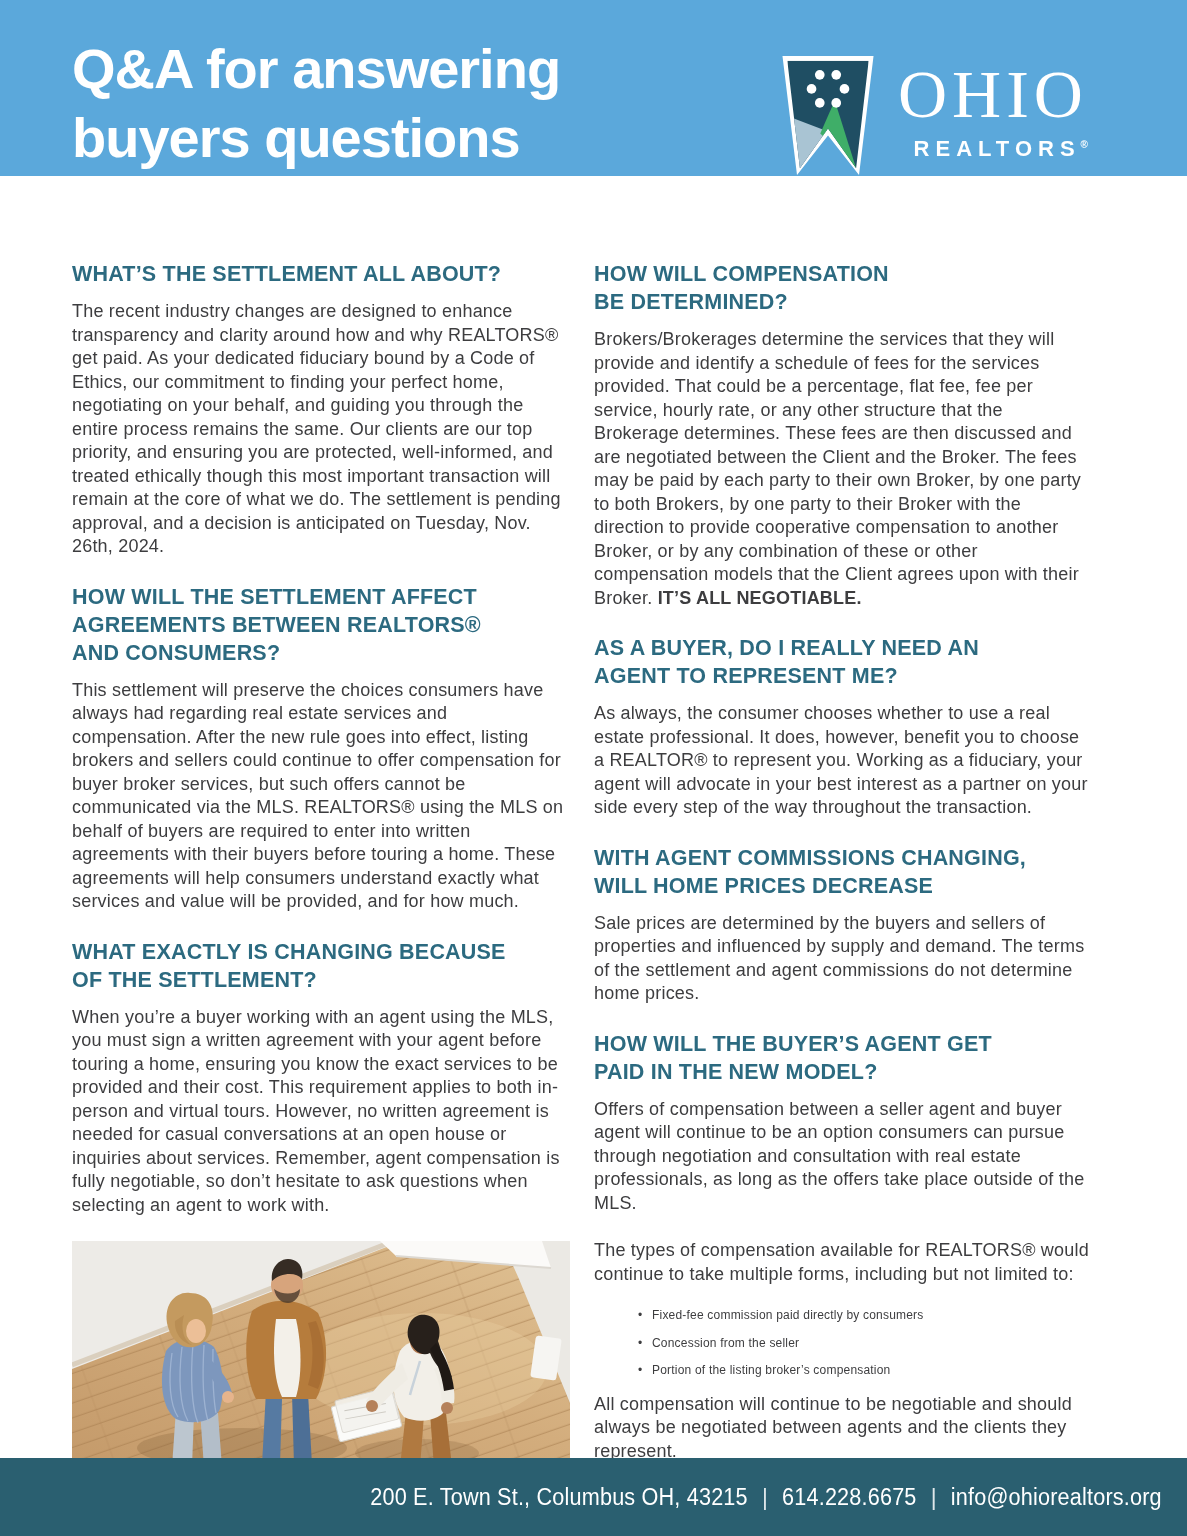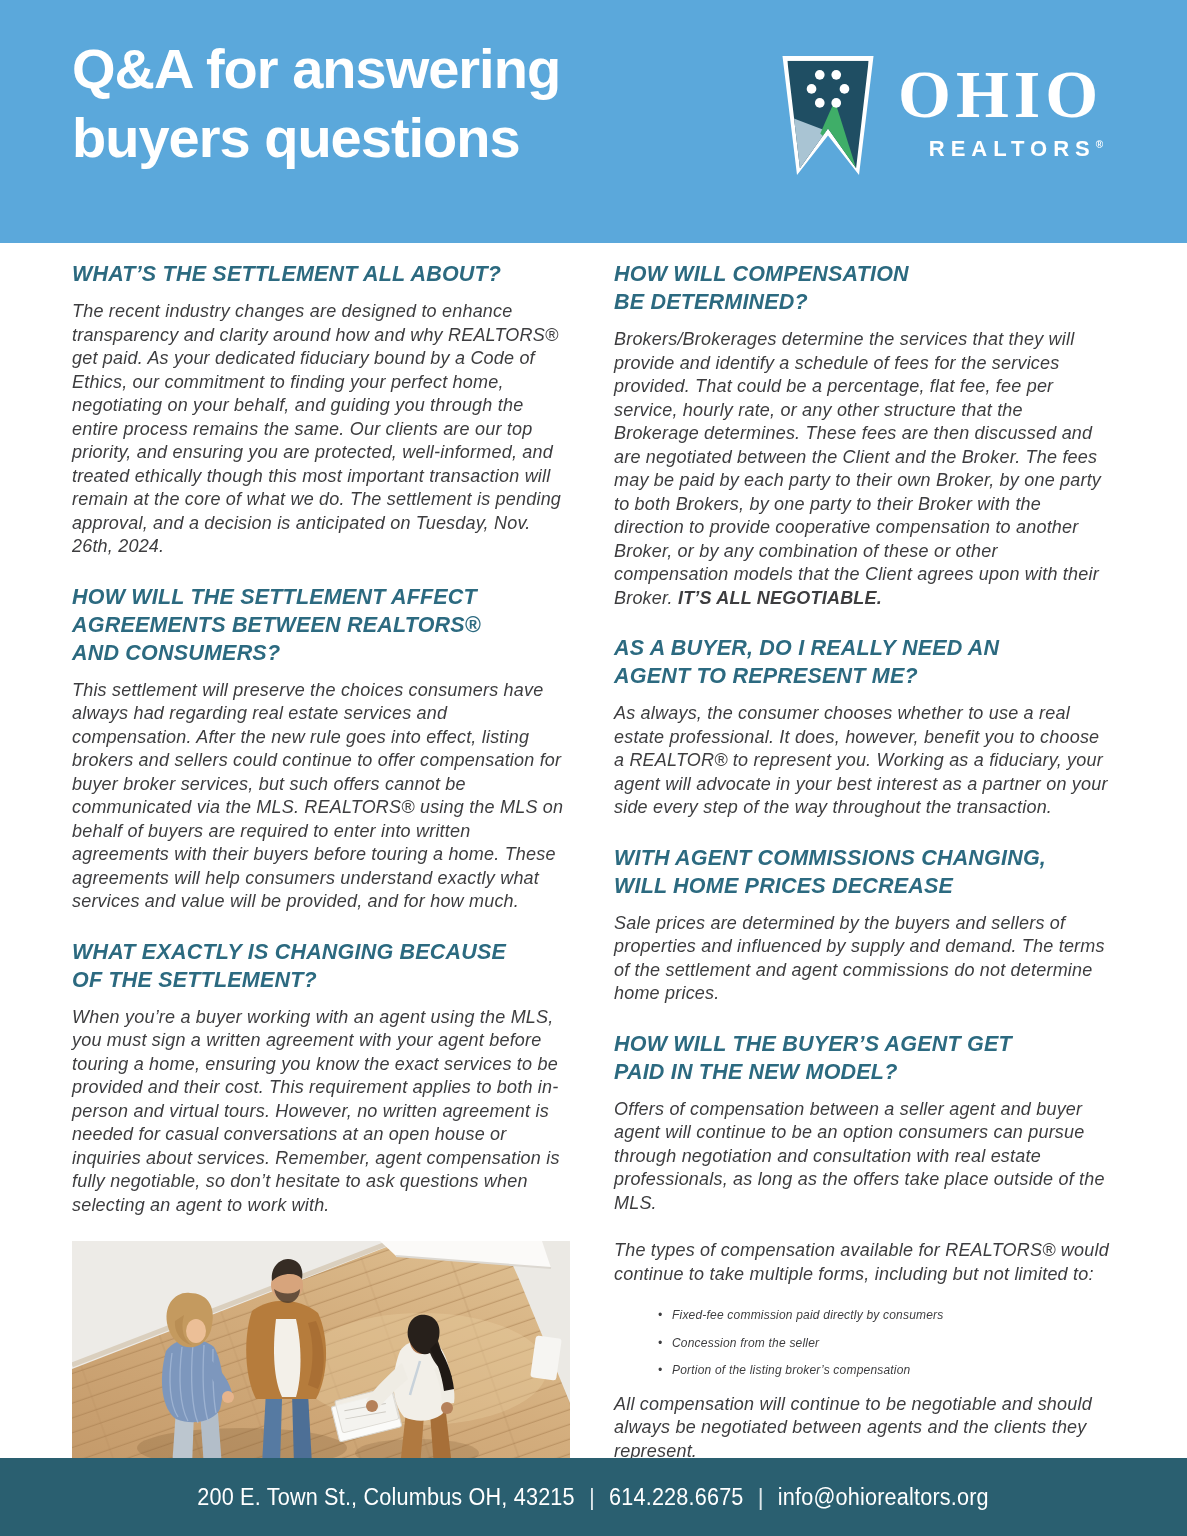--- a/index.html
+++ b/index.html
@@ -3,44 +3,44 @@
 <meta charset="utf-8">
 <style>
   * { margin:0; padding:0; box-sizing:border-box; }
   html,body { background:#ffffff; }
   .page {
     position:relative; width:1187px; height:1536px; background:#ffffff;
     font-family:"Liberation Sans", sans-serif; overflow:hidden;
   }
 
   
-  .banner { position:relative; width:100%; height:243px; background:#5BA8DB; }
+  .banner { position:relative; width:100%; height:176px; background:#5BA8DB; }
   .banner h1 {
     position:absolute; left:72px; top:34px; color:#ffffff;
     font-size:56px; line-height:69px; font-weight:bold; letter-spacing:-1px;
   }
   .title-line { display:block; white-space:nowrap; }
 
   .logo { position:absolute; left:776px; top:54px; display:flex; align-items:flex-start; }
   .pennant { width:104px; height:124px; display:block; }
   .logo-text { margin-left:18px; padding-top:8px; }
   .logo-ohio {
     font-family:"Liberation Serif", serif; color:#ffffff;
-    font-size:68px; line-height:64px; letter-spacing:5px; font-weight:700;
+    font-size:68px; line-height:64px; letter-spacing:5px; font-weight:400;
   }
   .logo-realtors {
     color:#ffffff; font-size:22px; font-weight:bold; letter-spacing:6px;
     margin-top:10px; white-space:nowrap;text-align:right;
   }
   .logo-realtors .reg { font-size:10px; vertical-align:super; letter-spacing:0; }
 
   
   .content {
     position:absolute; top:222px; left:0; right:0; bottom:78px;
-    padding:38px 50px 0 72px; display:flex; gap:44px; overflow:hidden;font-style:italic;
+    padding:38px 50px 0 72px; display:flex; gap:24px; overflow:hidden;
   }
   .col { width:498px; flex:0 0 498px; }
 
   .qa-section { margin-bottom:6px; }
   .section-heading {
     color:#2C6A80; font-size:21.5px; line-height:28px; font-weight:bold;
     letter-spacing:0.2px; margin-bottom:12px;
   }
   .heading-line { display:block; white-space:nowrap; }
   .body-text {
@@ -55,21 +55,21 @@
     padding-left:44px; margin-bottom:4px;
   }
   .bullets .bullet { display:inline-block; width:14px; }
 
   .photo-wrap { width:498px; height:228px; margin-top:0; overflow:hidden; }
   .photo-wrap svg { display:block; }
 
   
   .footer {
     position:absolute; left:0; right:0; bottom:0; height:78px; background:#2A5F70;
-    display:flex; align-items:center; justify-content:center;
+    display:flex; align-items:center; justify-content:flex-end;
   }
   .footer-inner {
     display:flex; align-items:center; color:#ffffff; font-size:23px;
     letter-spacing:0.2px; transform:scaleX(0.94);
   }
   .footer .sep { margin:0 15px; font-weight:300; opacity:0.85; font-size:24px; }
 </style>
 </head>
 <body>
 

